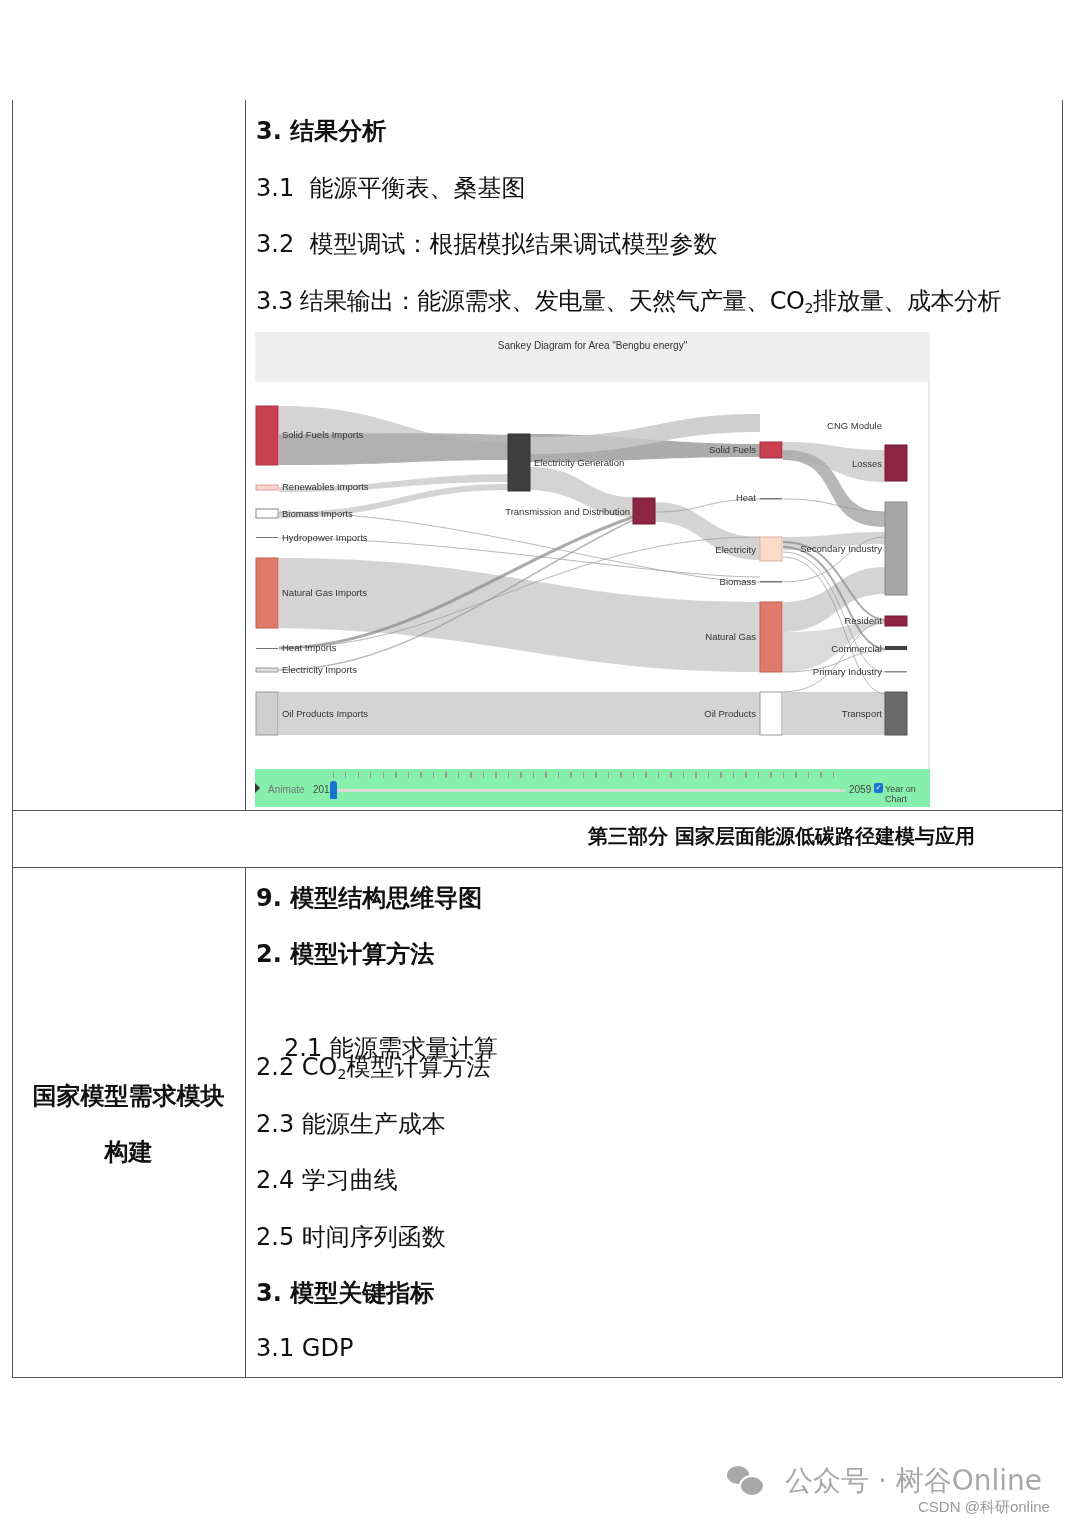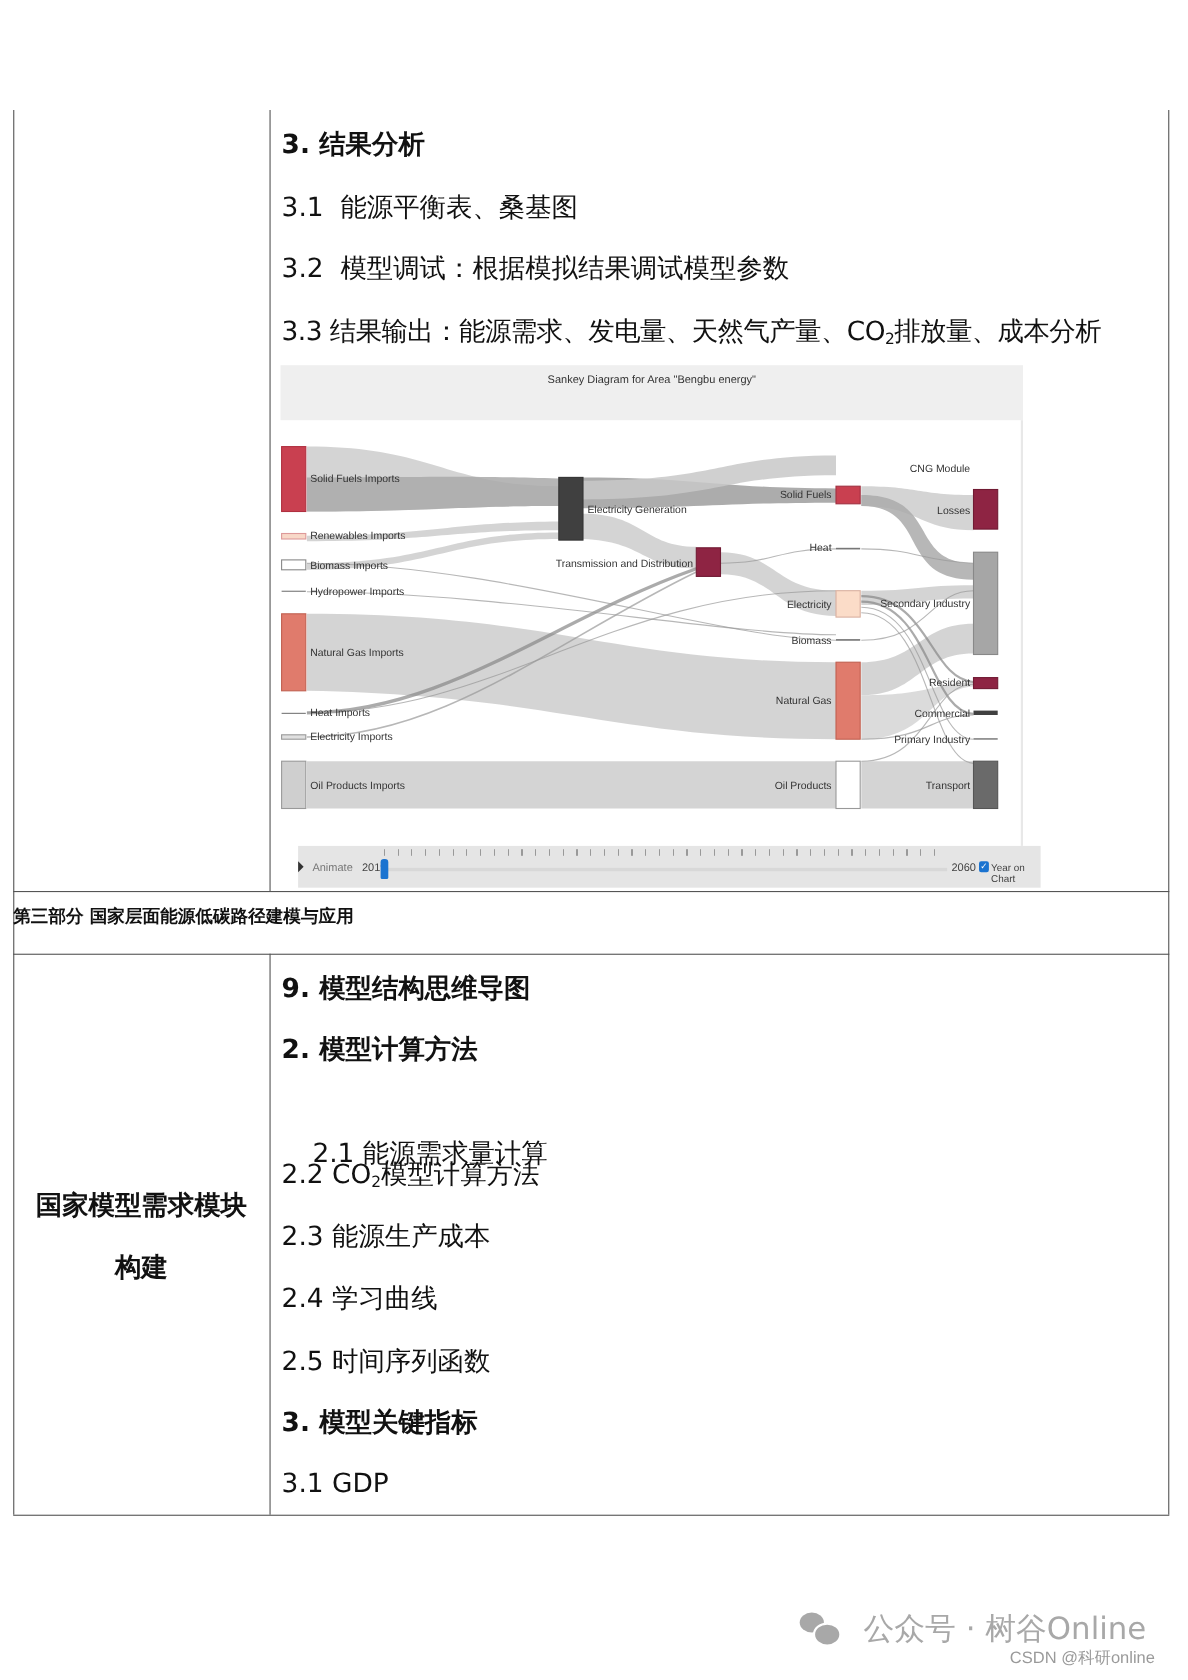--- a/index.html
+++ b/index.html
@@ -3,29 +3,29 @@
 <meta charset="utf-8">
 <style>
   html, body { margin: 0; padding: 0; background: #ffffff; }
   body { width: 1080px; height: 1527px; position: relative; overflow: hidden;
          font-family: "DejaVu Sans", "Liberation Sans", sans-serif; color: #111; }
   .vline { position: absolute; background: #555; width: 1px; }
   .hline { position: absolute; background: #555; height: 1px; }
   .line-text { position: absolute; left: 256px; font-size: 24px; white-space: nowrap; color: #111; }
   .bold { font-weight: bold; }
   sub { font-size: 14px; vertical-align: -4px; }
-  .section-title { position: absolute; left: 12px; width: 963px; top: 823px; text-align: left;
-                   font-size: 16px; font-weight: bold; }
+  .section-title { position: absolute; left: 12px; width: 963px; top: 823px; text-align: right;
+                   font-size: 20px; font-weight: bold; }
   .left-label { position: absolute; left: 12px; width: 233px; text-align: center; font-size: 24px;
                 font-weight: bold; line-height: 56px; }
   .chart { position: absolute; left: 255px; top: 332px; width: 675px; height: 475px; background: #fff; }
   .chart-head { position: absolute; left: 0; top: 0; width: 675px; height: 50px; background: #efefef; }
   .chart-title { position: absolute; width: 100%; text-align: center; font-size: 10px; color: #333;
                  font-family: "Liberation Sans", sans-serif; }
-  .ctrl { position: absolute; left: 16px; top: 437px; width: 675px; height: 38px; background: #e5e5e5; }
+  .ctrl { position: absolute; left: 0; top: 437px; width: 675px; height: 38px; background: #86efac; }
   .ctrl span { position: absolute; font-size: 10px; color: #444; font-family: "Liberation Sans", sans-serif; }
   .watermark { position: absolute; left: 725px; top: 1462px; font-size: 28px; color: #a8a8a8; white-space: nowrap; }
   .csdn { position: absolute; left: 918px; top: 1498px; font-size: 15px; color: #9a9a9a; white-space: nowrap;
           font-family: "Liberation Sans", sans-serif; }
 </style>
 </head>
 <body>
 
 <div class="vline" style="left:12px; top:100px; height:1277px;"></div>
 <div class="vline" style="left:1062px; top:100px; height:1277px;"></div>
@@ -155,21 +155,21 @@
     </g>
   </svg>
 
   <div class="ctrl">
     <div style="position:absolute; left:0; top:14px; width:0; height:0; border-top:5px solid transparent; border-bottom:5px solid transparent; border-left:5px solid #333;"></div>
     <span style="left:13px; top:15px; color:#777;">Animate</span>
     <span style="left:58px; top:15px;">2019</span>
     <div style="position:absolute; left:78px; top:3px; width:512px; height:6px; background:repeating-linear-gradient(90deg, #999 0 1px, transparent 1px 12.5px);"></div>
     <div style="position:absolute; left:78px; top:20px; width:512px; height:3px; background:#d8d8d8;"></div>
     <div style="position:absolute; left:75px; top:12px; width:7px; height:18px; background:#1a73d0; border-radius:3px 3px 1px 1px;"></div>
-    <span style="left:594px; top:15px;">2060</span>
+    <span style="left:594px; top:15px;">2059</span>
     <div style="position:absolute; left:619px; top:14px; width:9px; height:10px; background:#1a73d0; border-radius:2px; color:#fff; font-size:8px; line-height:10px; text-align:center;">✓</div>
     <span style="left:630px; top:15px; font-size:9px;">Year on Chart</span>
   </div>
 </div>
 
 <div class="section-title">第三部分  国家层面能源低碳路径建模与应用</div>
 
 <div class="left-label" style="top:1068px;">国家模型需求模块</div>
 <div class="left-label" style="top:1124px;">构建</div>
 

